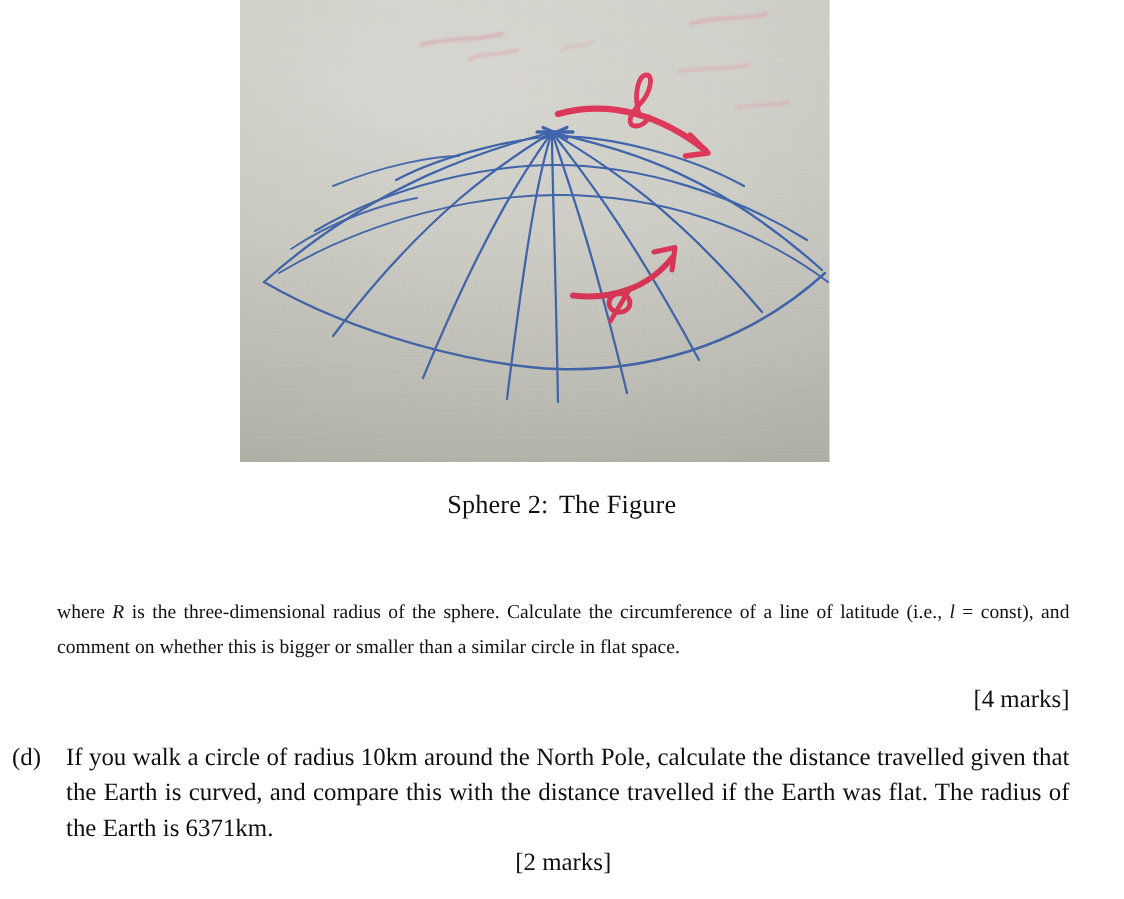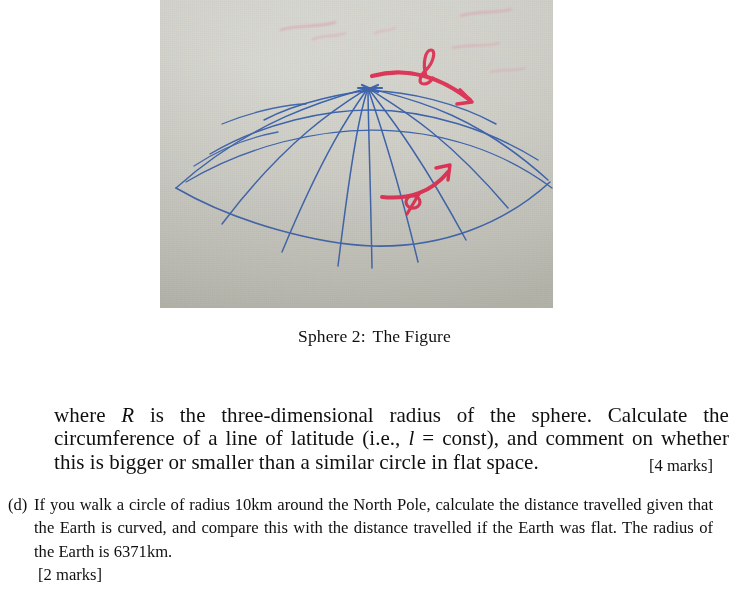--- a/index.html
+++ b/index.html
@@ -58,26 +58,25 @@
     width: 749px;
     text-align: center;
     font-size: 17.5px;
     letter-spacing: .1px;
   }
   #figure-caption .cap-label { margin-right: 7px; }
 
   
   .para {
     position: absolute;
-    font-size: 21px;
+    font-size: 13px;
     line-height: 23.3px;
     text-align: justify;
     text-justify: inter-word;
     letter-spacing: .05px;
-    margin-left: 16px;
   }
   #para-where {
     left: 38px;
     top: 383px;
     width: 675px;
   }
   #marks-4 {
     position: absolute;
     left: 38px;
     top: 456px;
@@ -93,30 +92,30 @@
     font-size: 16.6px;
     line-height: 23.3px;
   }
   #item-d .item-label {
     position: absolute;
     left: 0px;
     top: 0px;
     width: 30px;
   }
   #item-d .item-body {
-    margin-left: 26px;
+    margin-left: 36px;
     text-align: justify;
     text-justify: inter-word;
   }
   #marks-2 {
     position: absolute;
     left: 38px;
     top: 565px;
     width: 675px;
-    text-align: left;
+    text-align: center;
     font-size: 16.6px;
   }
   .mi { font-style: italic; }
 </style>
 </head>
 <body>
 
 <div id="figure-photo">
 
   <svg id="sphere-svg" width="393" height="308" viewBox="0 0 393 308">

